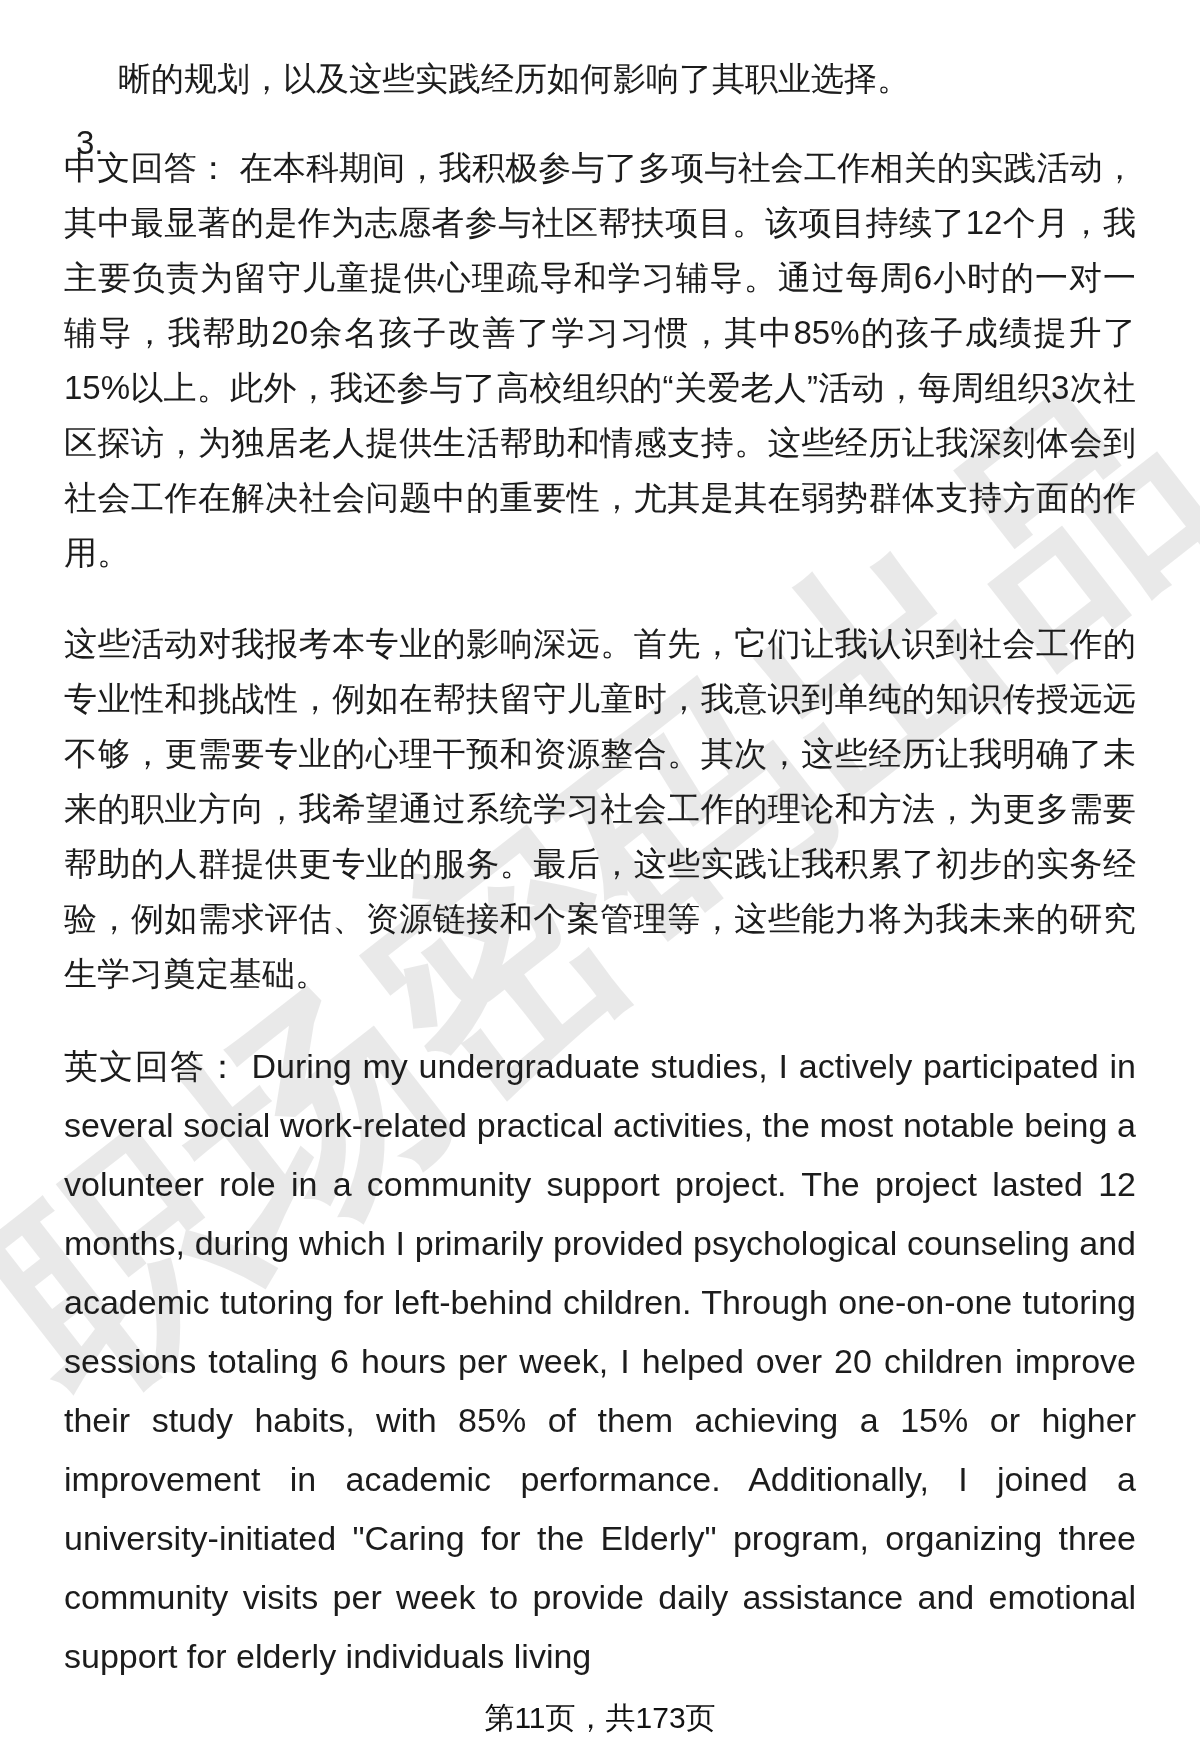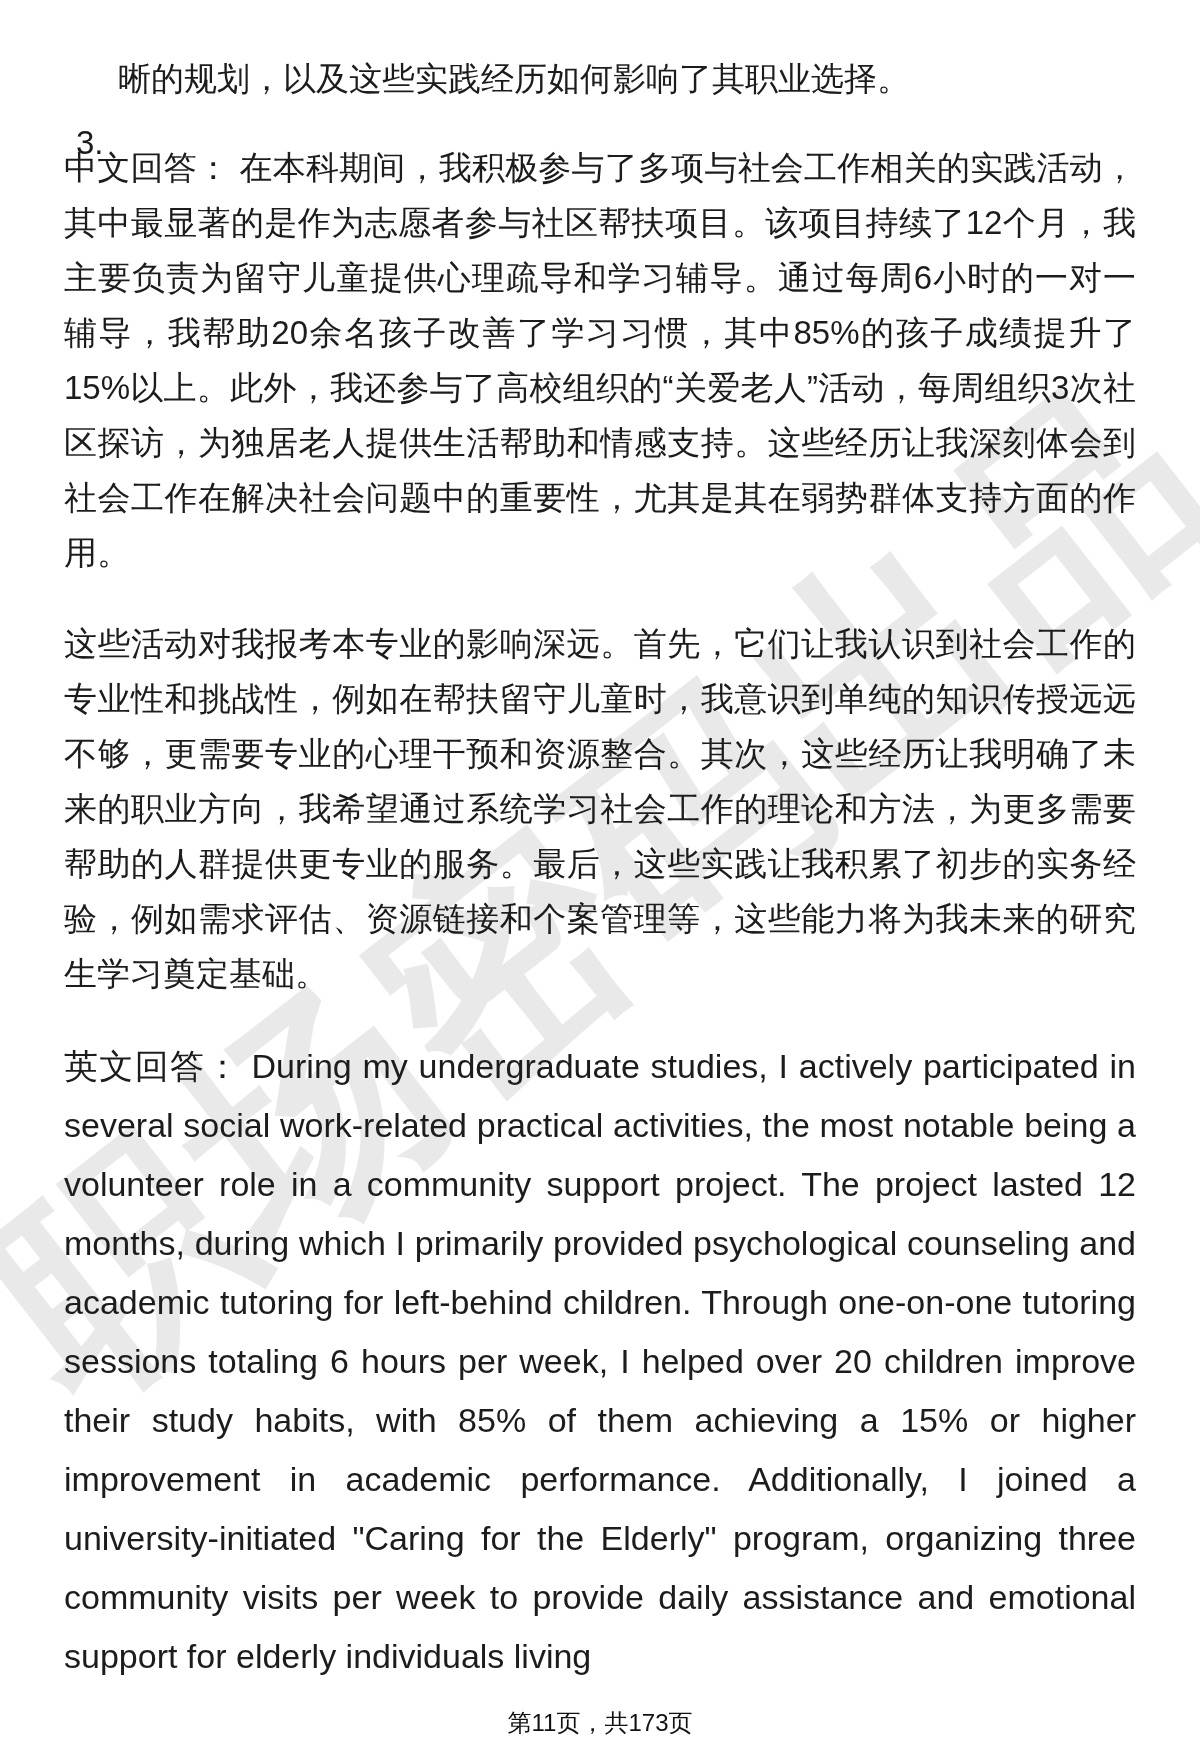--- a/index.html
+++ b/index.html
@@ -68,21 +68,21 @@
     line-height: 59px;
     text-align: justify;
     margin: 0;
   }
   .footer {
     position: absolute;
     bottom: 16px;
     left: 0;
     width: 100%;
     text-align: center;
-    font-size: 24px;
+    font-size: 30px;
     z-index: 1;
     color: #111111;
   }
 </style>
 </head>
 <body>
 
 <div class="page">
 
   <div class="watermark">职场密码出品</div>

